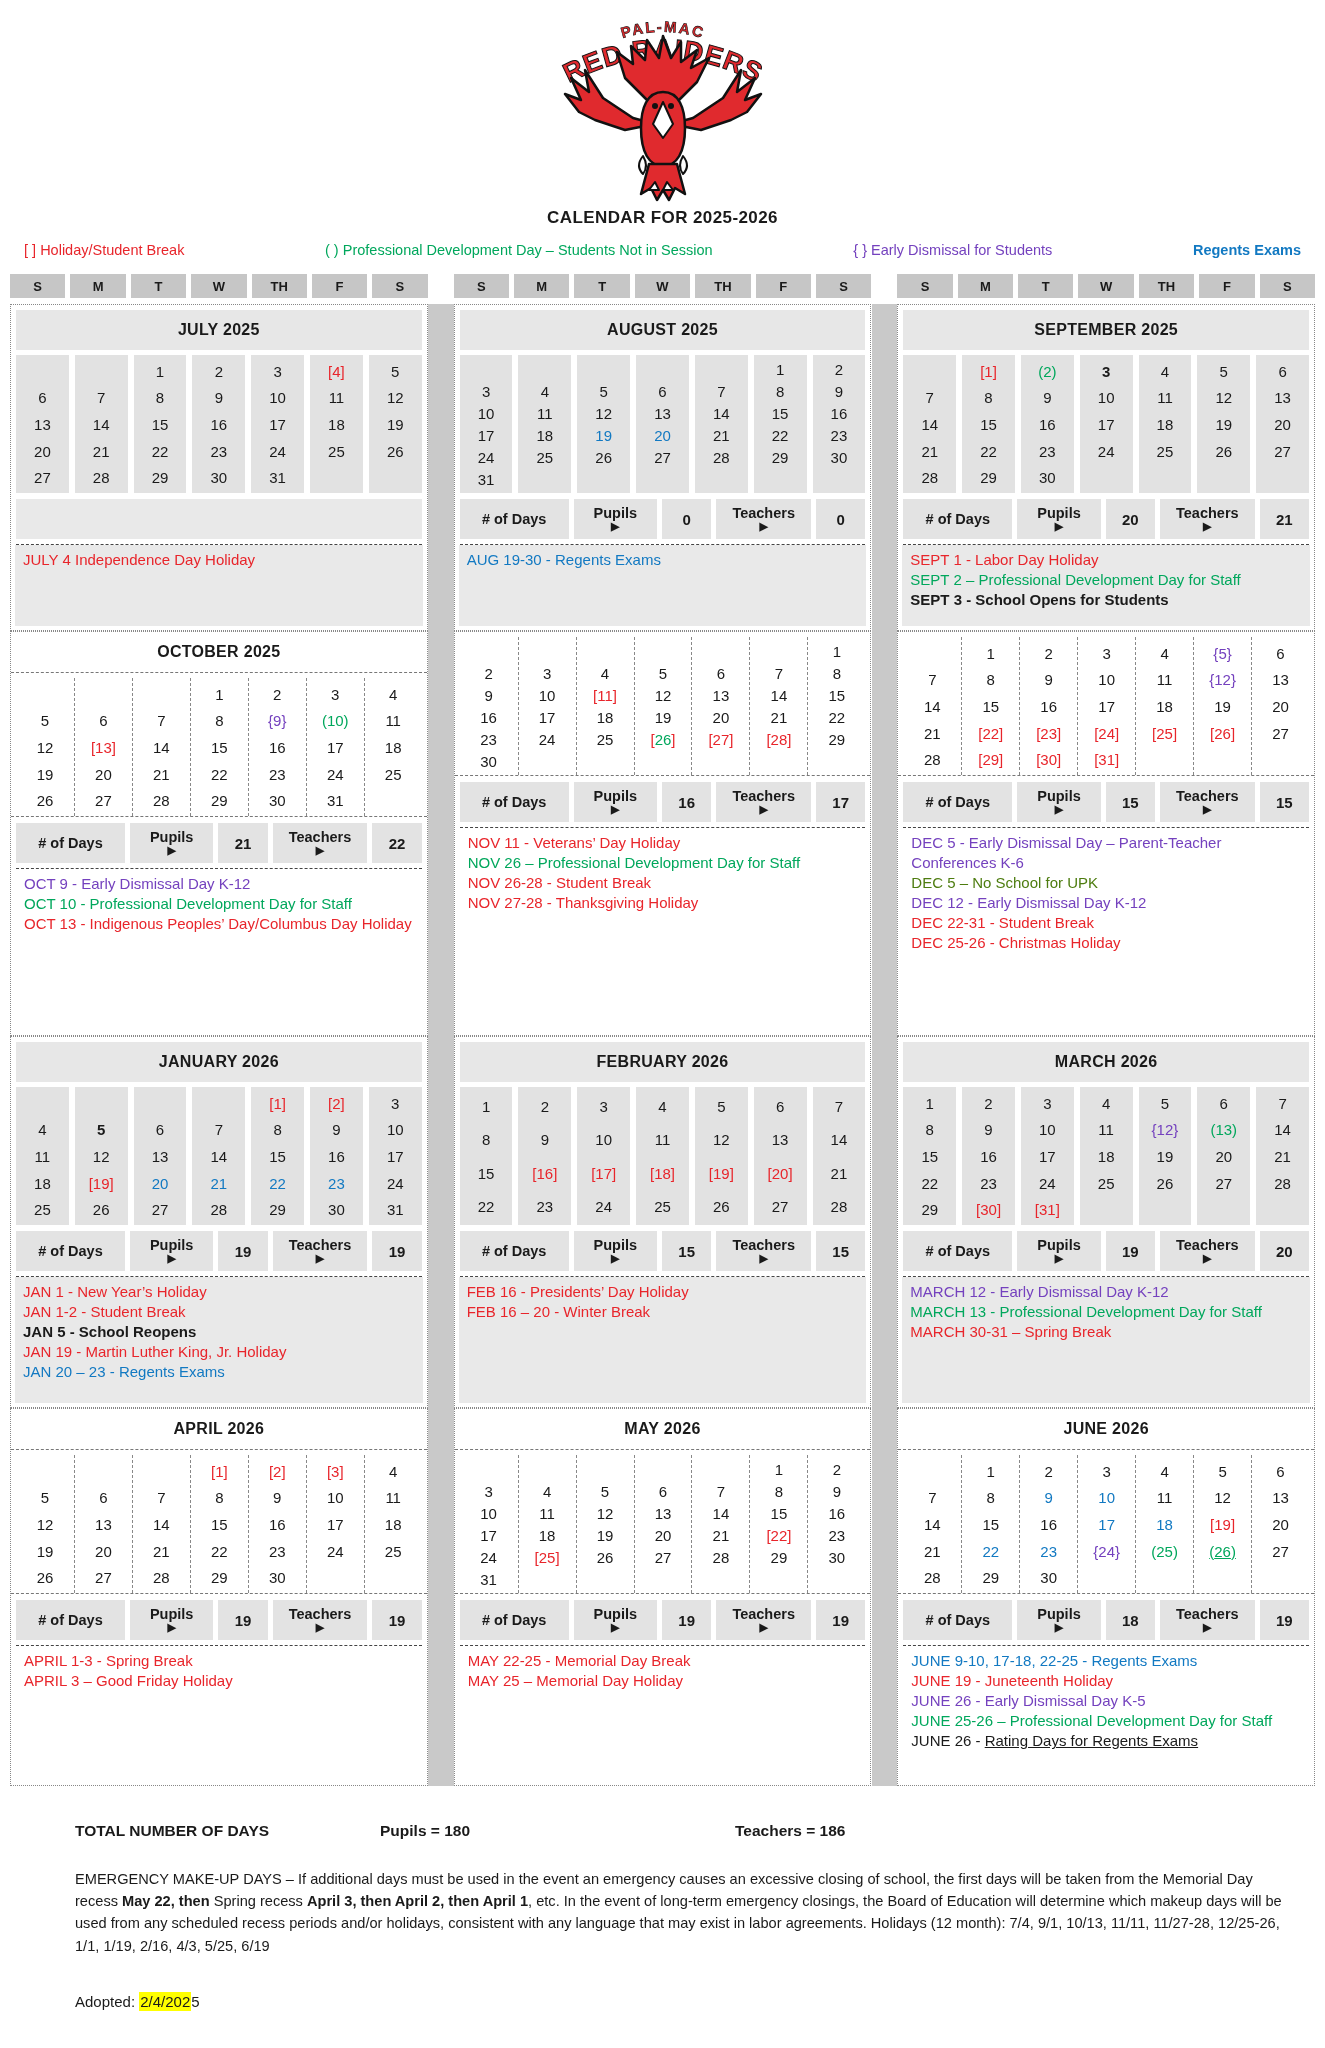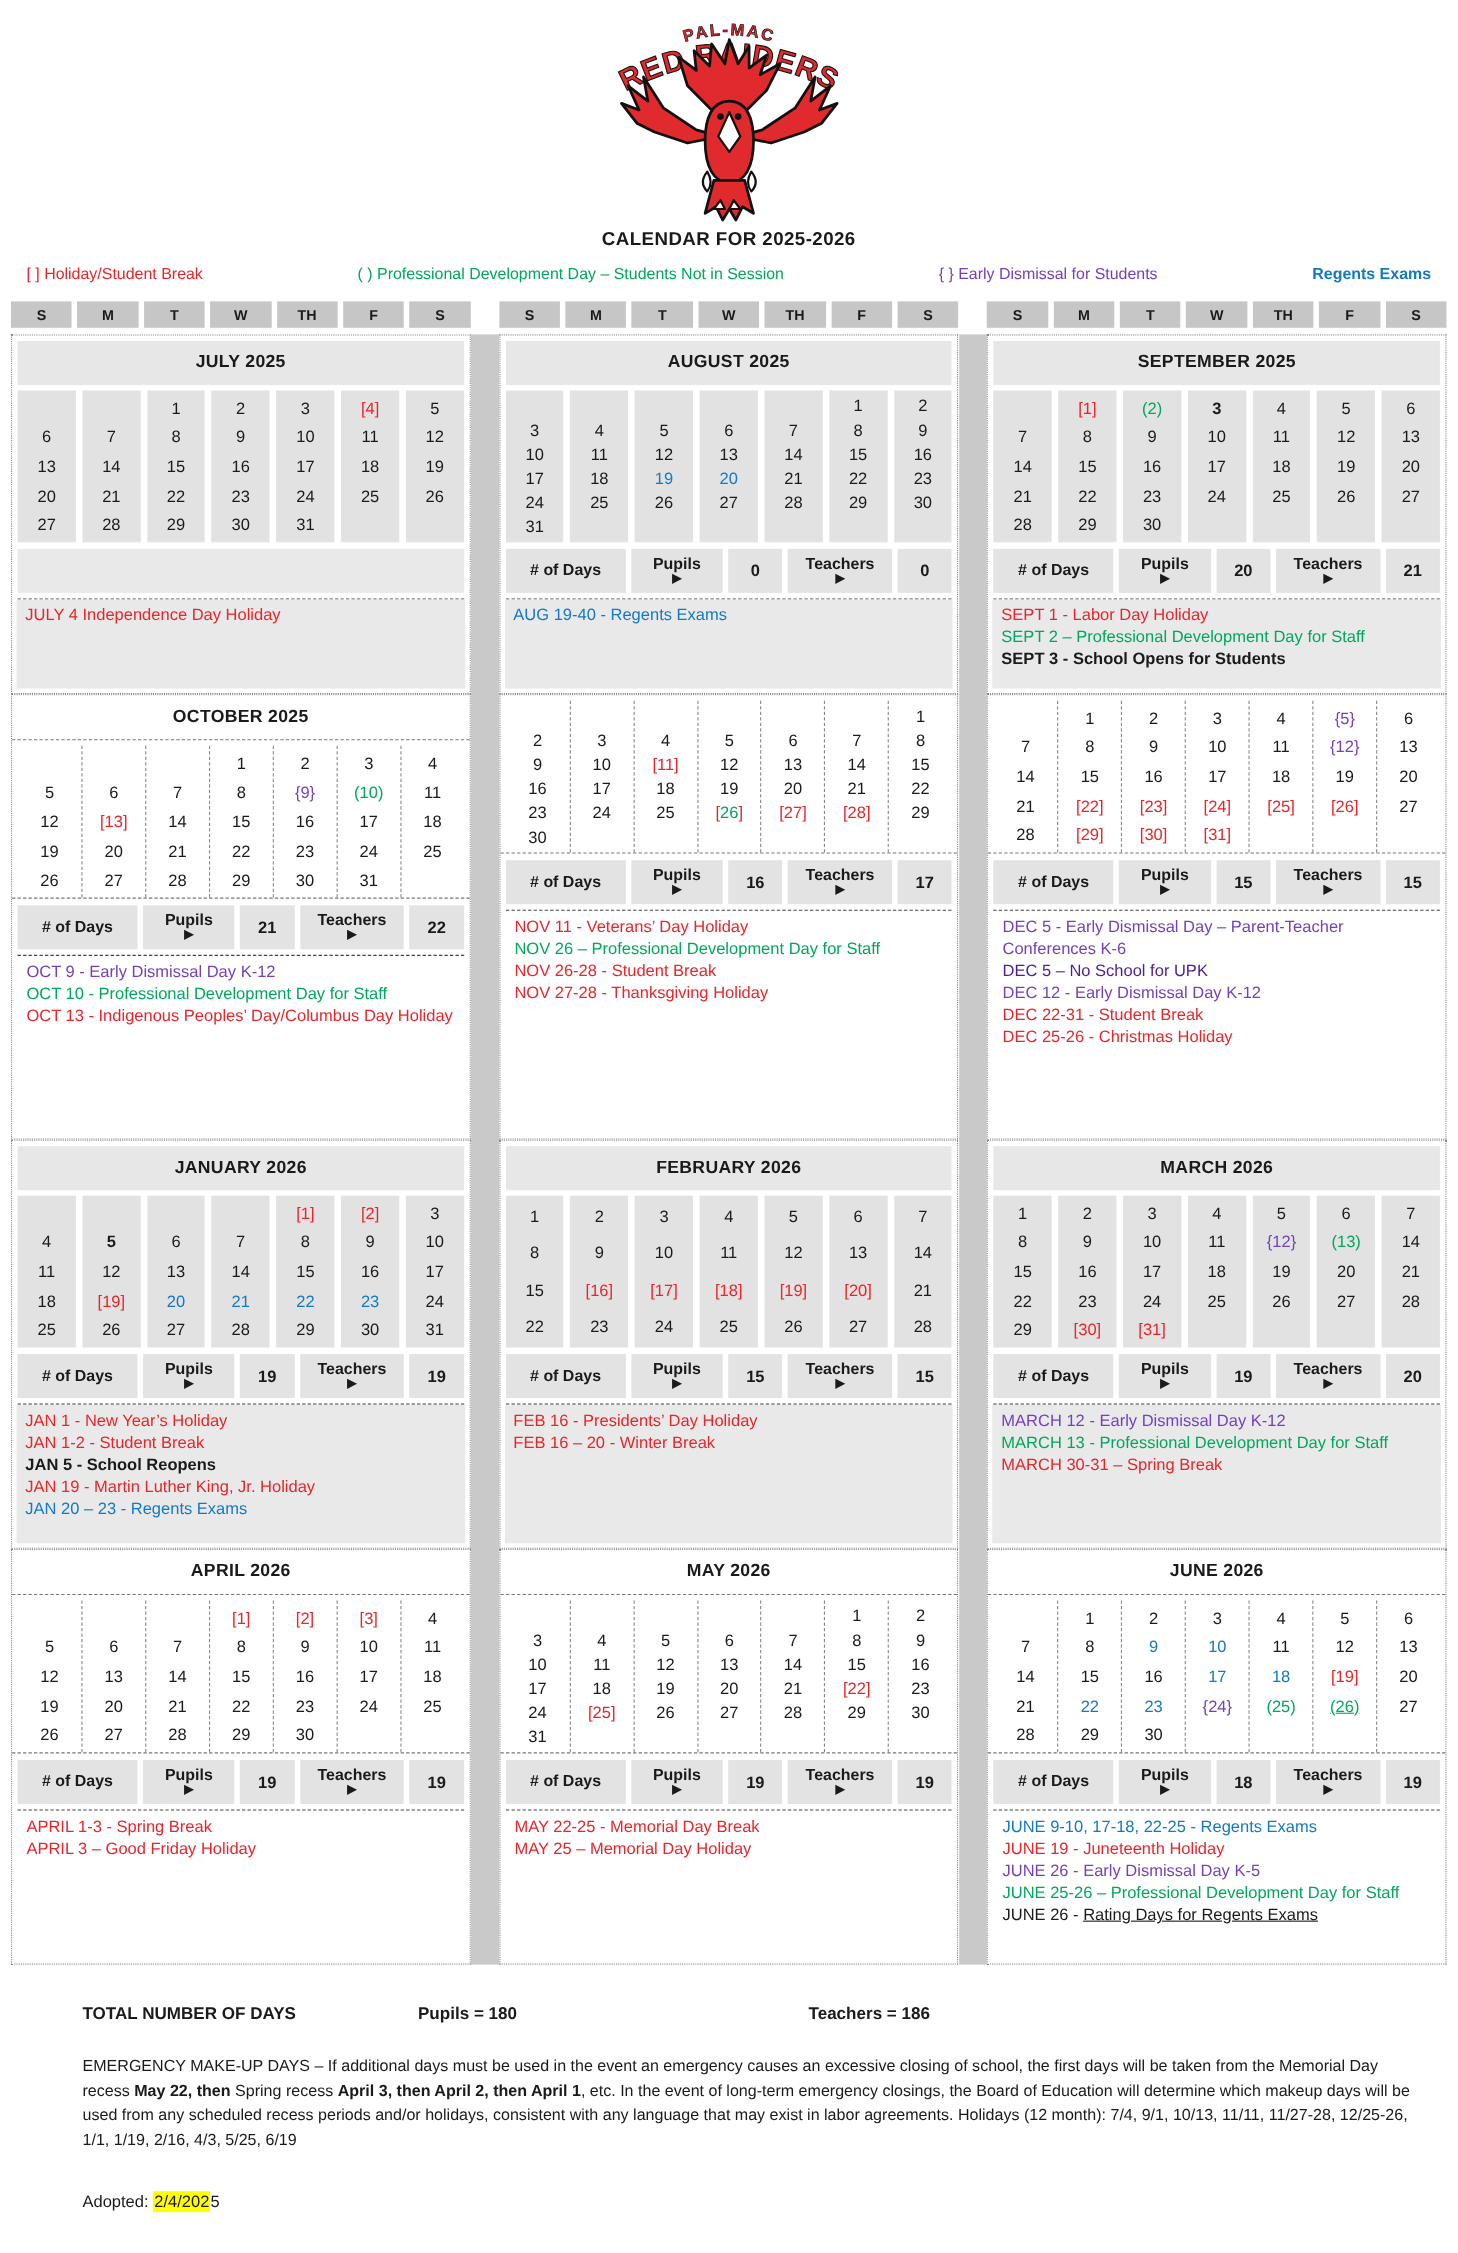--- a/index.html
+++ b/index.html
@@ -392,21 +392,21 @@
           </div>
           <div class="cell c-pc">0</div>
           <div class="cell c-tl">
             <span>Teachers</span>
             <span class="arr">▶</span>
           </div>
           <div class="cell c-tc">0</div>
         </div>
         <div class="sep"></div>
         <div class="notes">
-          <div class="note-line"><span style="color: rgb(18, 121, 194);">AUG 19-40 - Regents Exams</span></div>
+          <div class="note-line"><span style="color: rgb(18, 121, 194);">AUG 19-30 - Regents Exams</span></div>
         </div>
       </section>
       <section class="block gray rowh1">
         <div class="m-title">SEPTEMBER 2025</div>
         <div class="m-grid">
           <div class="col" style="--wk: 5;">
             <div class="day-cell"></div>
             <div class="day-cell">
               <span style="color: rgb(26, 26, 26);">7</span>
             </div>
@@ -971,21 +971,21 @@
           <div class="cell c-pc">15</div>
           <div class="cell c-tl">
             <span>Teachers</span>
             <span class="arr">▶</span>
           </div>
           <div class="cell c-tc">15</div>
         </div>
         <div class="sep"></div>
         <div class="notes">
           <div class="note-line"><span style="color: rgb(116, 65, 190);">DEC 5 - Early Dismissal Day – Parent-Teacher Conferences K-6</span></div>
-          <div class="note-line"><span style="color: #4c1d95;">DEC 5 – No School for UPK</span></div>
+          <div class="note-line"><span style="color: #4d7c0f;">DEC 5 – No School for UPK</span></div>
           <div class="note-line"><span style="color: rgb(116, 65, 190);">DEC 12 - Early Dismissal Day K-12</span></div>
           <div class="note-line"><span style="color: rgb(232, 37, 43);">DEC 22-31 - Student Break</span></div>
           <div class="note-line"><span style="color: rgb(232, 37, 43);">DEC 25-26 - Christmas Holiday</span></div>
         </div>
       </section>
       <section class="block gray rowh3">
         <div class="m-title">JANUARY 2026</div>
         <div class="m-grid">
           <div class="col" style="--wk: 5;">
             <div class="day-cell"></div>

